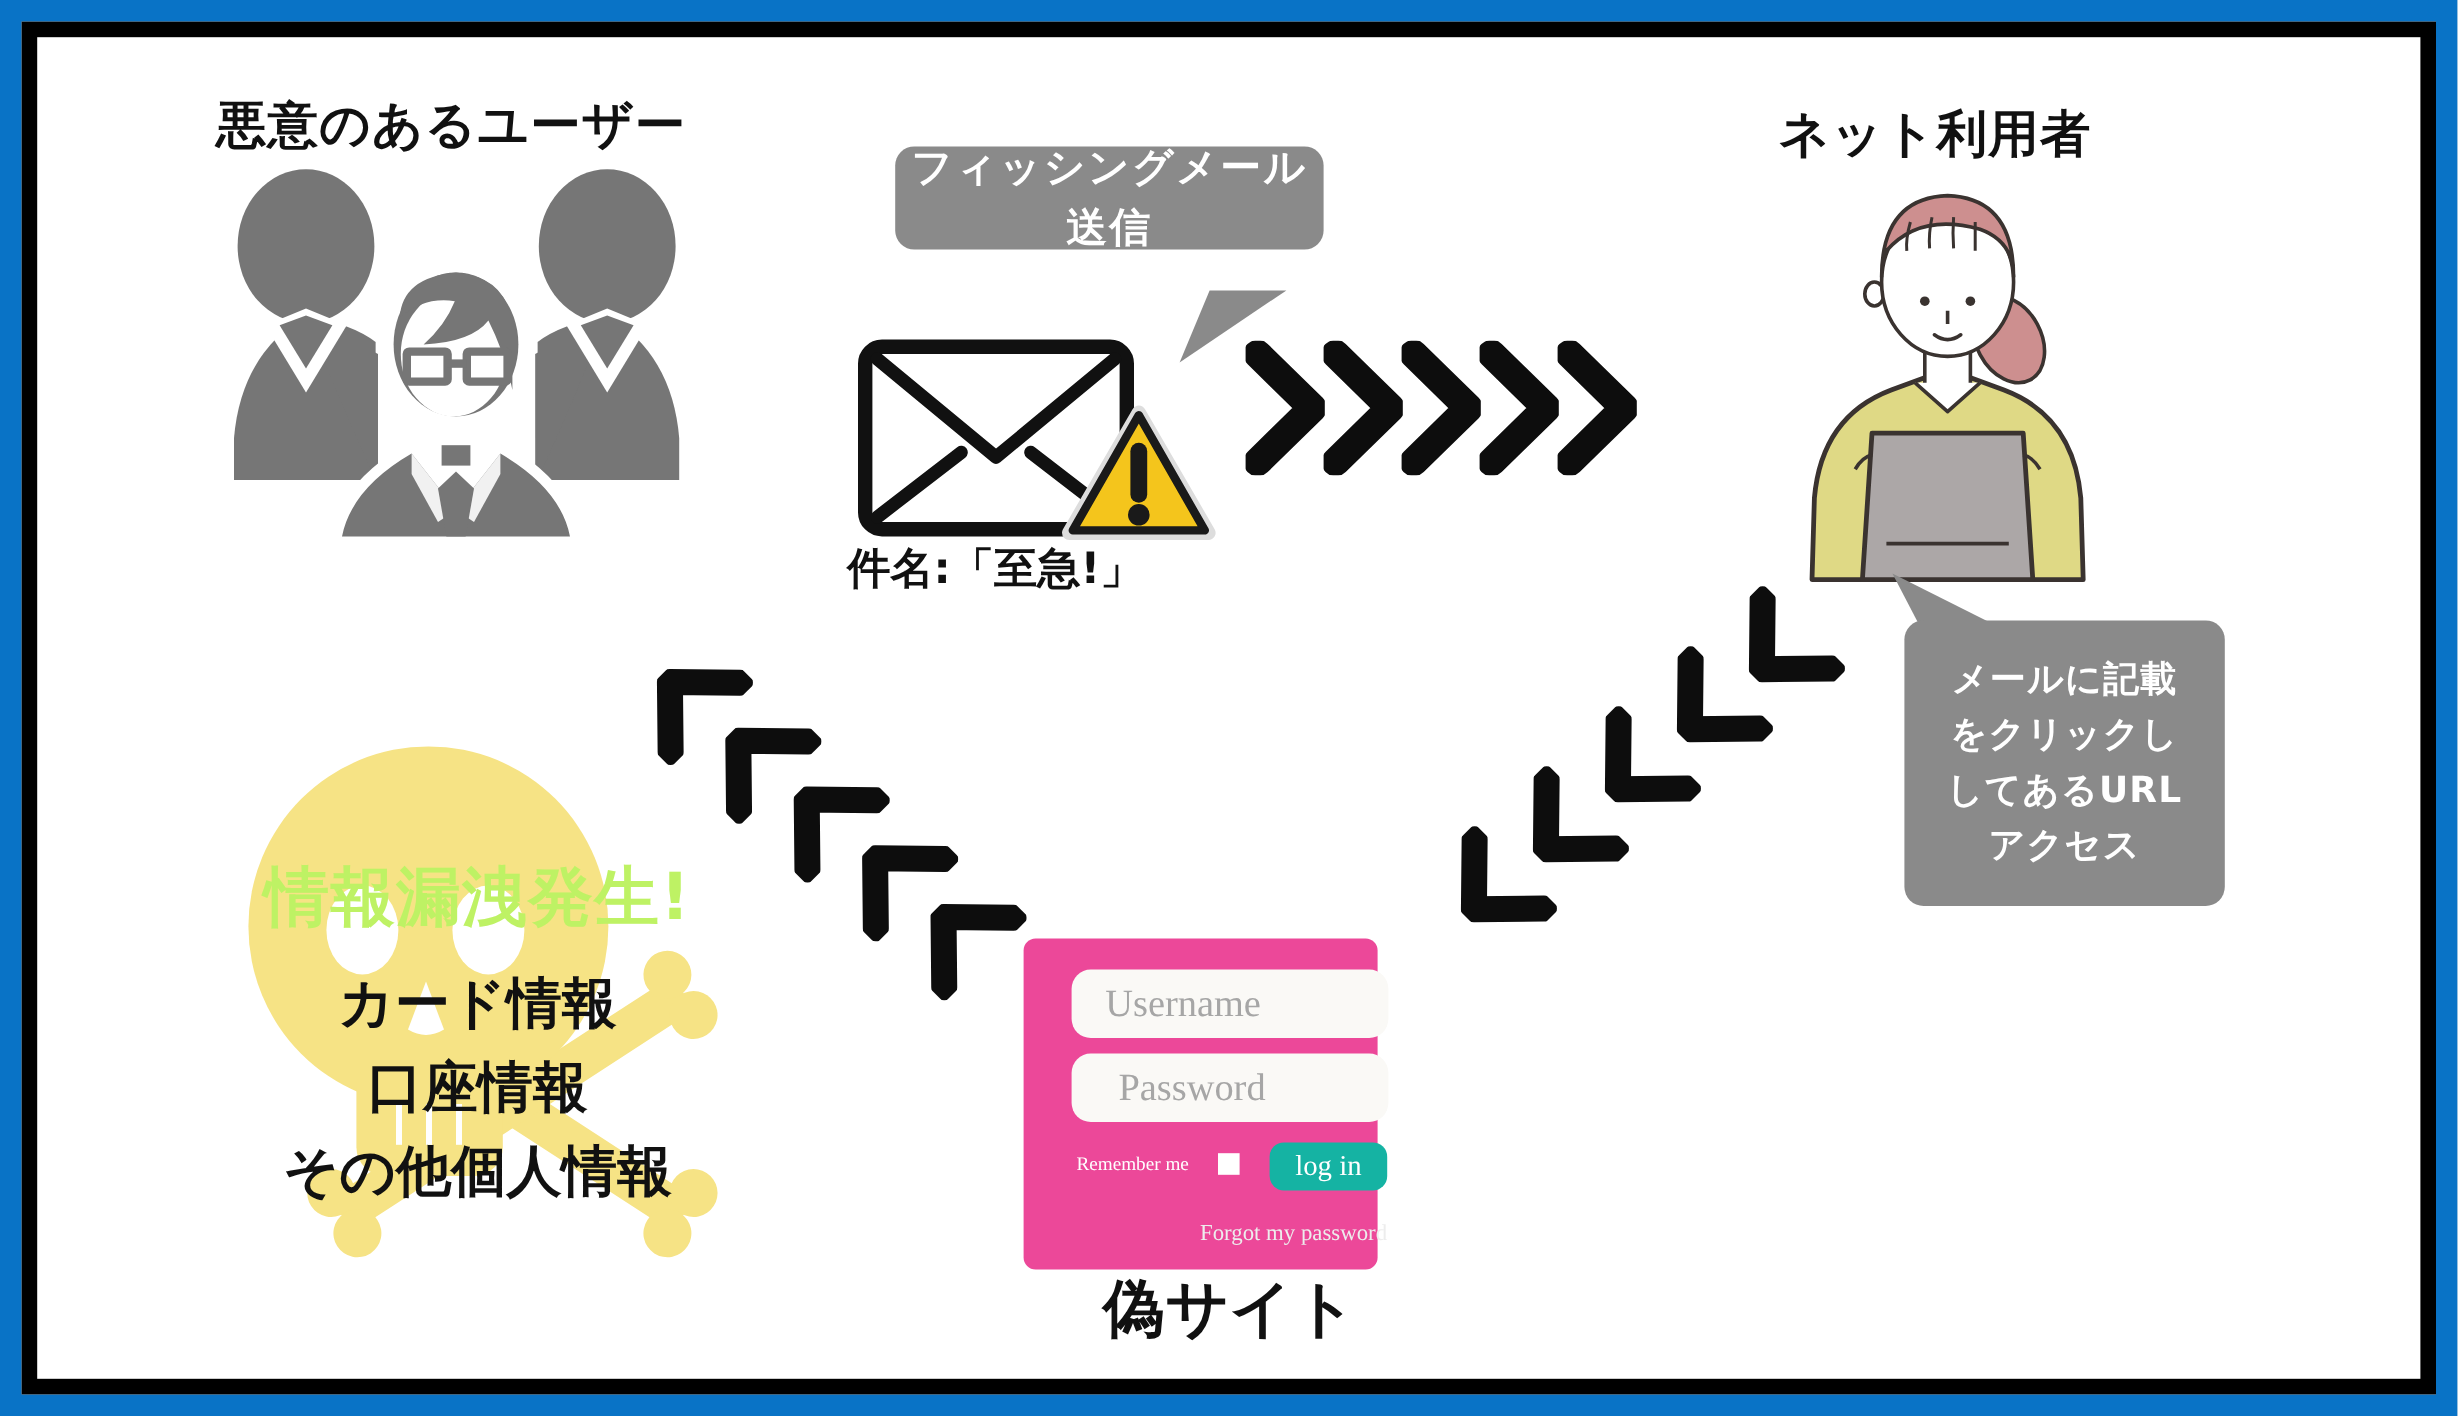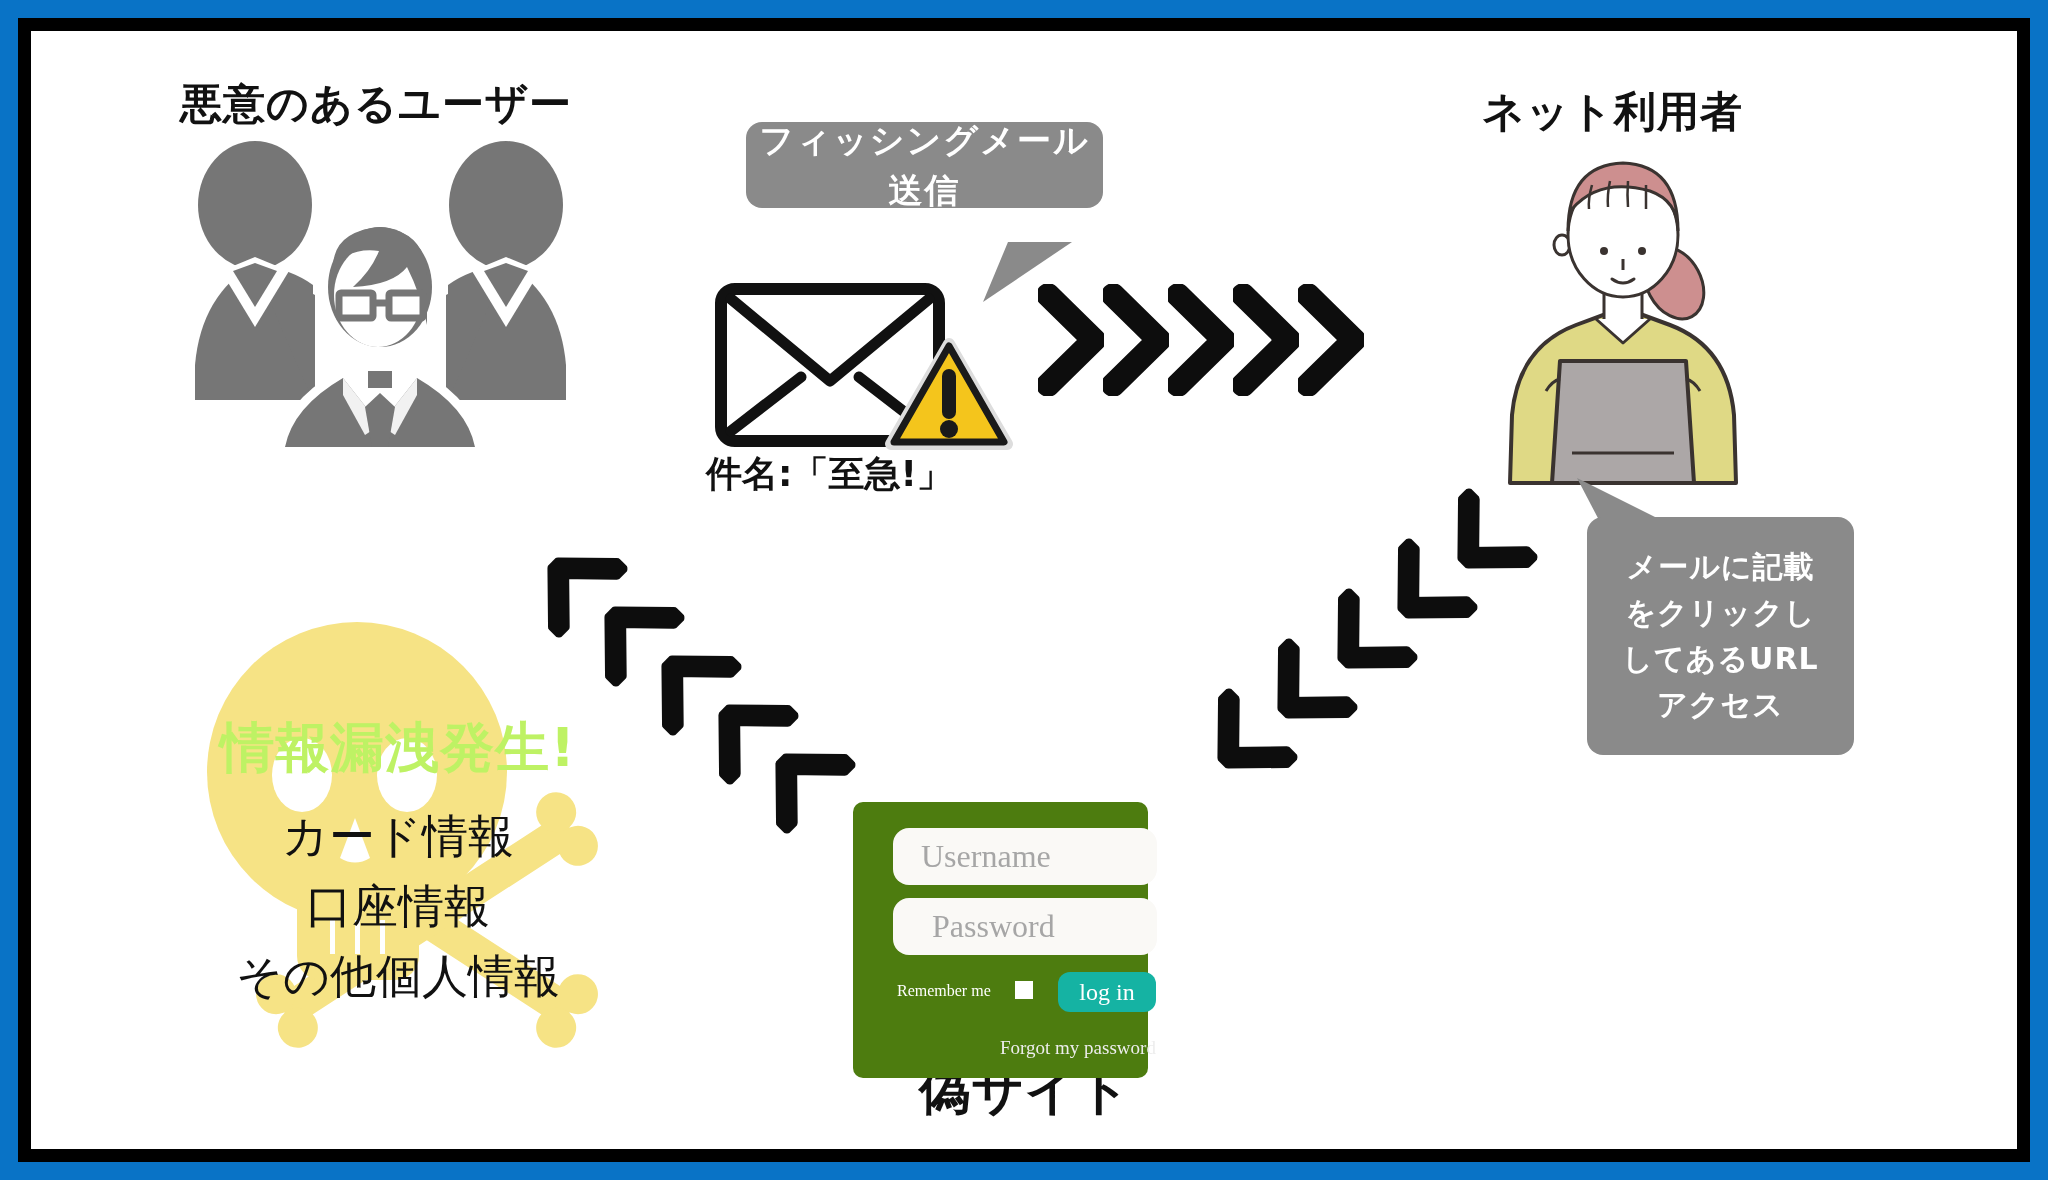--- a/index.html
+++ b/index.html
@@ -21,23 +21,23 @@
   .bubble-phish{font-size:34px; line-height:50px; letter-spacing:2px;}
   .bubble-url{font-size:30px; line-height:46px; letter-spacing:1px;}
   .subject{font-size:36px; font-weight:800; color:#111; white-space:nowrap;}
   .chev{display:block;}
   .chev polyline{fill:none; stroke:#0D0D0D; stroke-width:26; stroke-linecap:round; stroke-linejoin:round;}
   .chev-box{width:110px; height:110px; display:flex; align-items:center; justify-content:center;}
   .rot135{transform:rotate(135deg);}
   .rotm135{transform:rotate(-135deg);}
   .leak{width:500px; text-align:center; z-index:2;}
   .leak-title{font-size:54px; font-weight:800; color:#bef264; white-space:nowrap; letter-spacing:1px;}
-  .leak-item{font-size:46px; font-weight:400; color:#111; line-height:70px; white-space:nowrap;}
+  .leak-item{font-size:46px; font-weight:700; color:#111; line-height:70px; white-space:nowrap;}
   .site-card{
-    width:295px; height:276px; background:#4d7c0f; border-radius:10px; z-index:1;margin-top:20px;
+    width:295px; height:276px; background:#ec4899; border-radius:10px; z-index:1;
   }
   .site-input{
     position:absolute; width:264px; height:57px; left:40px; border:none; outline:none;
     border-radius:16px; background:#FAF9F6; font-family:"Liberation Serif","DejaVu Serif",serif;
     font-size:32px; color:#555; padding:0 28px; box-sizing:border-box;
   }
   .site-input::placeholder{color:#A6A6A6;}
   .remember{font-family:"Liberation Serif","DejaVu Serif",serif; font-size:16px; color:#fff; white-space:nowrap;}
   .checkbox{
     position:absolute; width:18px; height:18px; background:#fff; border:none;

